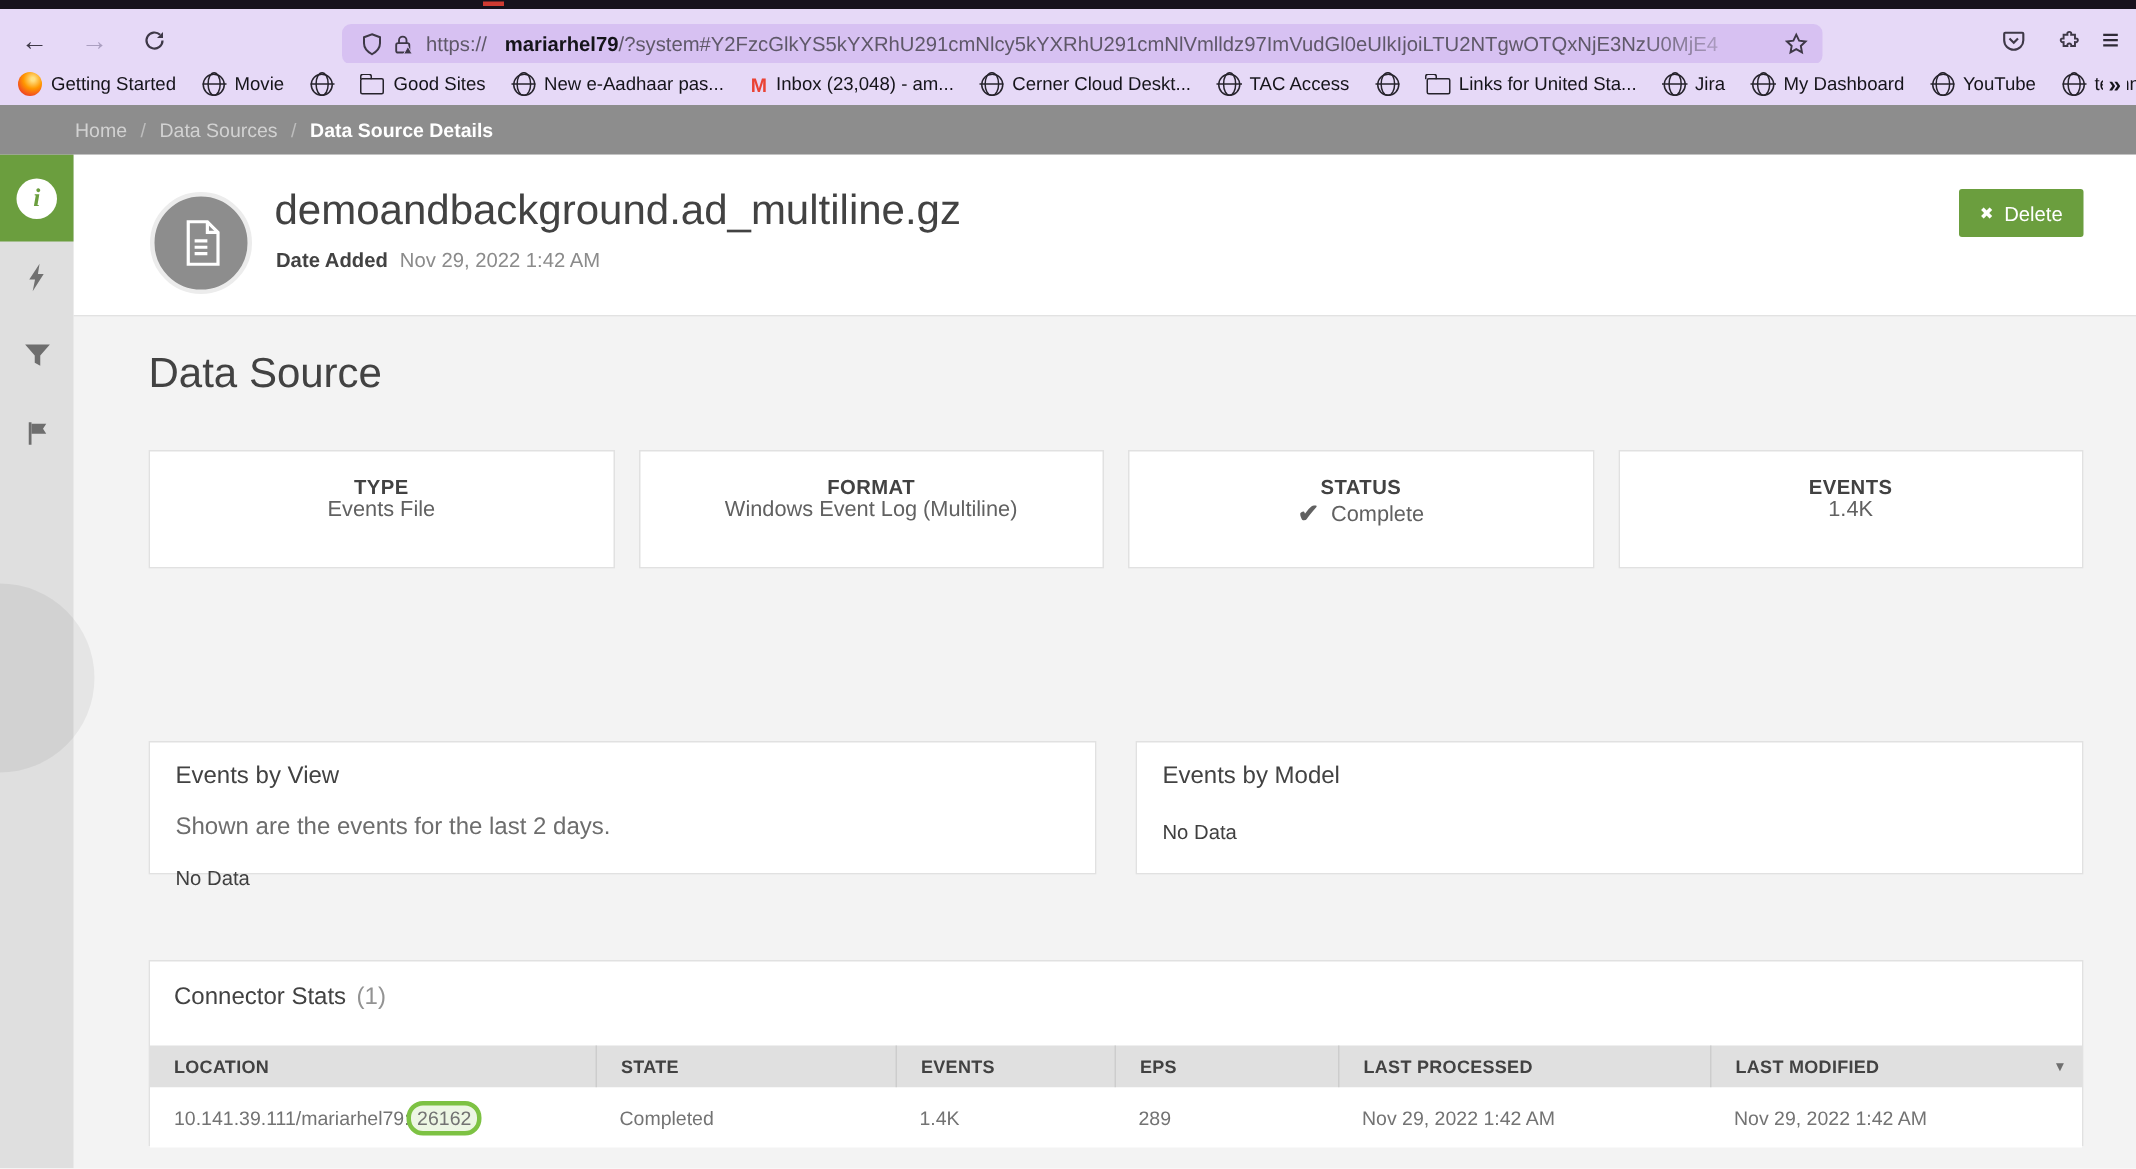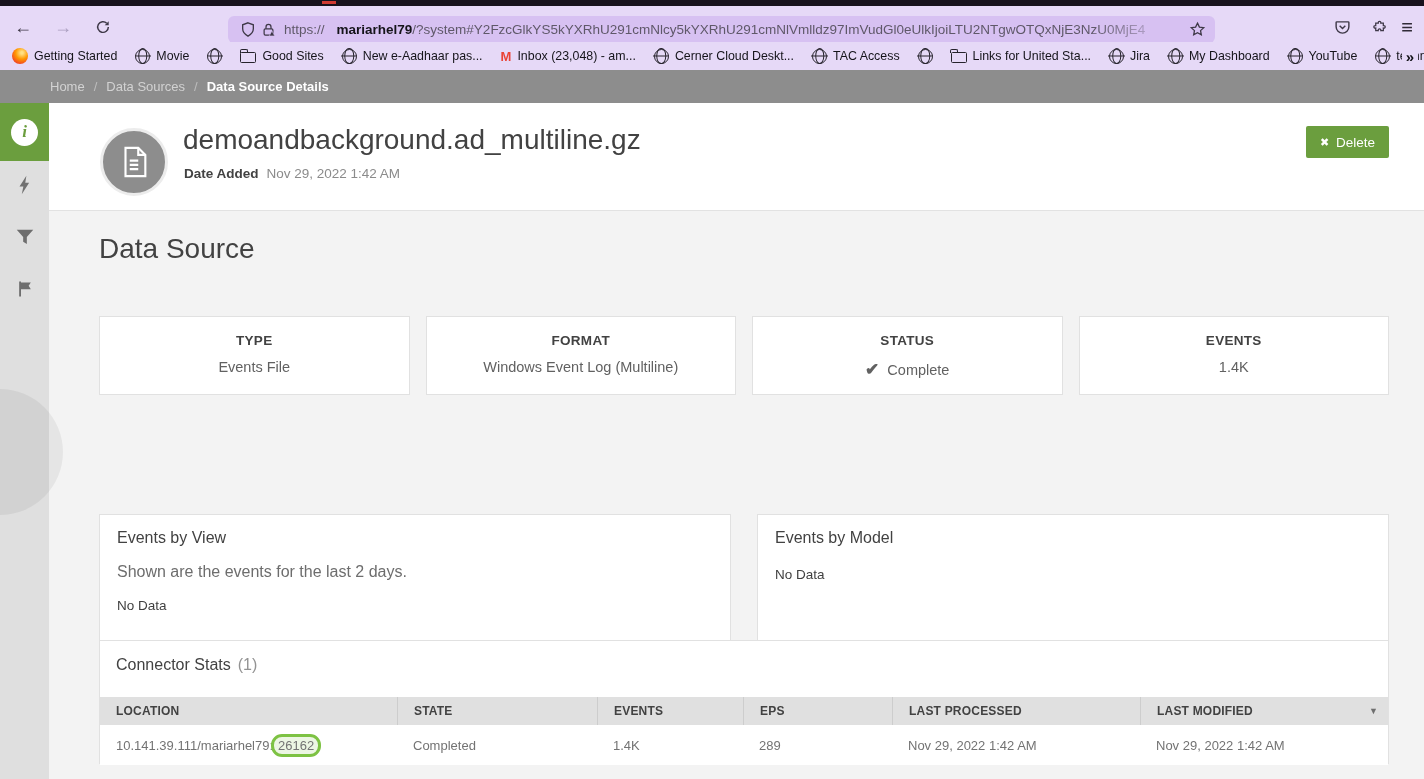--- a/index.html
+++ b/index.html
@@ -76,27 +76,27 @@
   .date-label { font-weight:700; color:#424242; }
   .date-value { color:#8b8b8b; margin-left:8px; }
   .delete-btn { position:absolute; left:1257px; top:23px; width:83px; height:32px; background:#6b9e3e; border-radius:2px;
                 color:#ffffff; font-size:13.5px; display:flex; align-items:center; justify-content:center; gap:7px; cursor:pointer; }
   .delete-x { font-size:11px; }
 
   
   .section-title { position:absolute; left:99px; top:233px; font-size:28px; color:#424242; z-index:3; }
 
   .cards-row { position:absolute; left:99px; width:1290px; display:grid; grid-template-columns:repeat(4,1fr); gap:13px; z-index:3; }
-  .row-1 { top:316px;gap:16px; } .row-2 { top:391px; }
+  .row-1 { top:300px;gap:16px; } .row-2 { top:391px; }
   .card { background:#fff; border:1px solid #e1e1e1; height:79px; text-align:center; padding-top:16px; }
   .card-label { font-size:13.5px; font-weight:700; color:#424242; letter-spacing:.3px; }
-  .card-value { margin-top:11px; font-size:14.5px; color:#616161; display:flex; align-items:center; justify-content:center; gap:8px; }
+  .card-value { font-size:14.5px; color:#616161; display:flex; align-items:center; justify-content:center; gap:8px; }
   .check-glyph { color:#616161; font-size:17px; font-weight:700; }
 
-  .panel { position:absolute; top:494px; height:143px; width:632px; background:#fff; border:1px solid #e1e1e1; z-index:3;margin-top:20px; }
+  .panel { position:absolute; top:494px; height:89px; width:632px; background:#fff; border:1px solid #e1e1e1; z-index:3; }
   .panel-view { left:99px; } .panel-model { left:757px; }
   .panel-title { position:absolute; left:17px; top:14px; font-size:16px; color:#424242; }
   .panel-sub { position:absolute; left:17px; top:48px; font-size:16px; color:#6d6d6d; }
   .panel-empty-low { position:absolute; left:17px; top:83px; font-size:13.5px; color:#3f3f3f; }
   .panel-empty-high { position:absolute; left:17px; top:52px; font-size:13.5px; color:#3f3f3f; }
 
   .connector { position:absolute; left:99px; top:640px; width:1290px; height:124px; background:#fff; border:1px solid #e1e1e1; z-index:3; }
   .connector-title { position:absolute; left:16px; top:15px; font-size:16px; color:#424242; display:flex; gap:7px; align-items:baseline; }
   .connector-count { color:#939393; }
   .thead { position:absolute; left:0; top:56px; width:1288px; height:28px; background:#e0e0e0; display:grid;

